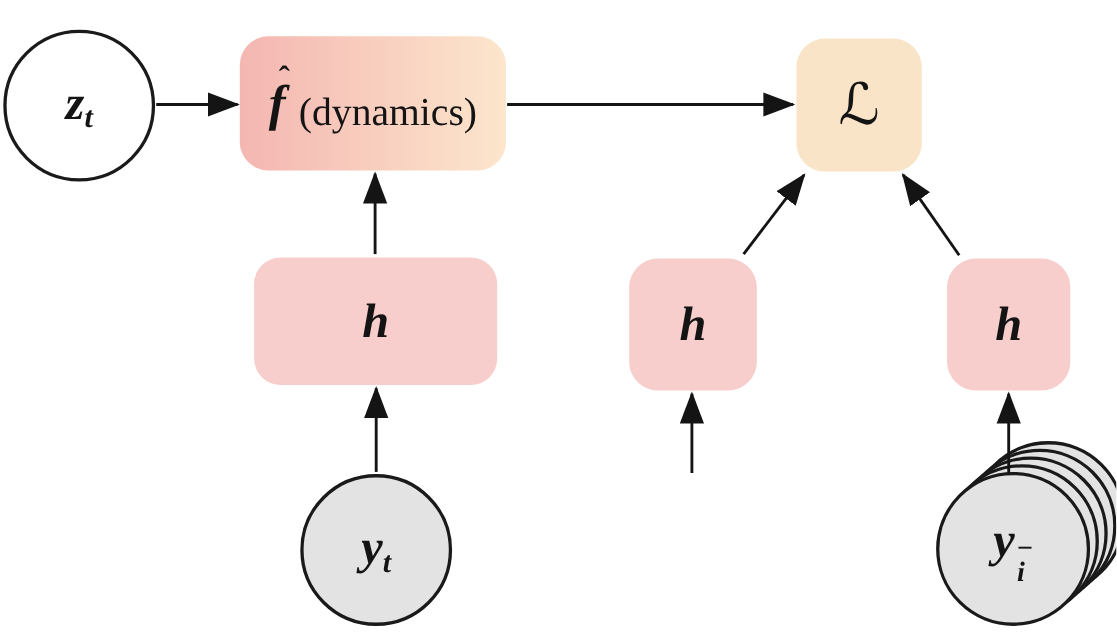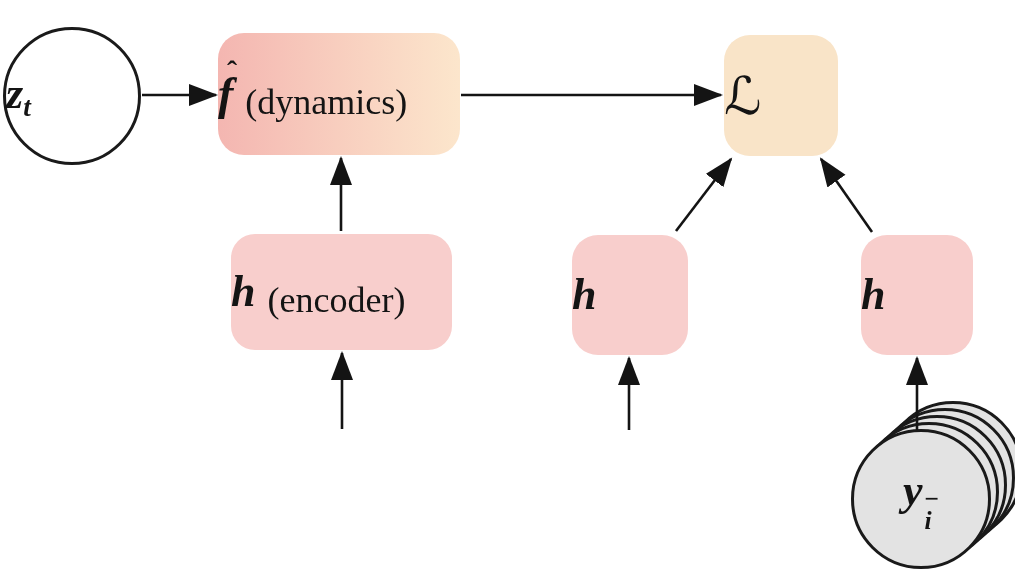--- a/index.html
+++ b/index.html
@@ -19,21 +19,21 @@
     position: absolute;
     left: 0; top: 0;
     width: 1015px; height: 582px;
     z-index: 5;
     pointer-events: none;
   }
   .node {
     position: absolute;
     display: flex;
     align-items: center;
-    justify-content: flex-start;
+    justify-content: center;
     box-sizing: border-box;
   }
   .circle {
     border-radius: 50%;
     background: var(--node-fill, #e3e3e3);
     border: 3px solid var(--stroke, #1a1a1a);
   }
   .circle.white { background: #ffffff; }
   .rect { border: none; }
   .dynamics-box {
@@ -151,31 +151,33 @@
     <span class="math fhat"><span class="hat">ˆ</span><span>f</span></span>
     <span class="annot">(dynamics)</span>
   </div>
 
   <div class="node rect loss-box">
     <span class="loss-symbol">ℒ</span>
   </div>
 
   <div class="node rect encoder-box">
     <span class="math">h</span>
-    <span class="annot">(encoder)</span>
   </div>
 
   <div class="node rect h-mid-box">
     <span class="math">h</span>
   </div>
 
   <div class="node rect h-right-box">
     <span class="math">h</span>
   </div>
 
+  <div class="node circle" style="left:273px; top:431px; width:138px; height:138px;">
+    <span class="math"><span>y</span><span class="sub">t</span></span>
+  </div>
 
 
   <div class="stack-circle" style="left:883px; top:401px;"></div>
   <div class="stack-circle" style="left:875px; top:408px;"></div>
   <div class="stack-circle" style="left:867px; top:415px;"></div>
   <div class="stack-circle" style="left:859px; top:422px;"></div>
   <div class="stack-circle" style="left:851px; top:429px;">
     <span class="math"><span>y</span><span class="ysubsup">
           <span class="sup">−</span>
           <span class="subi">i</span>

